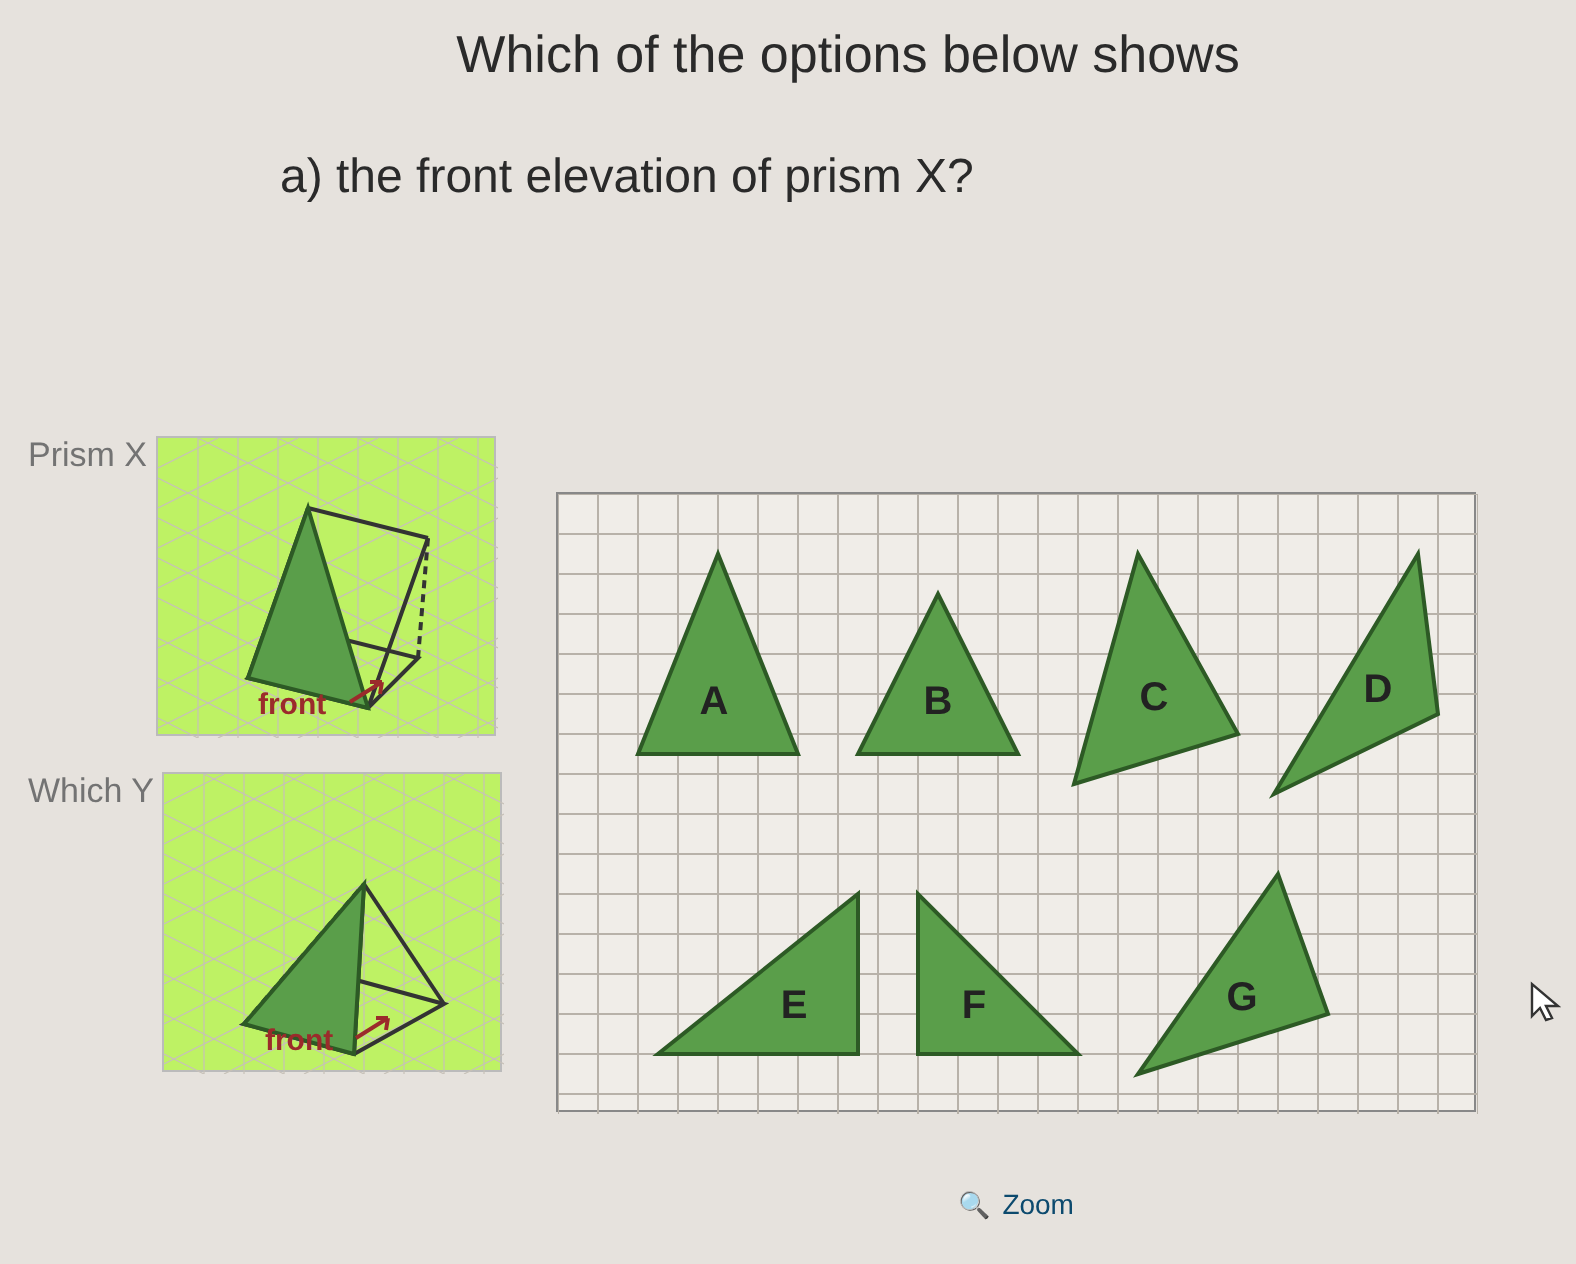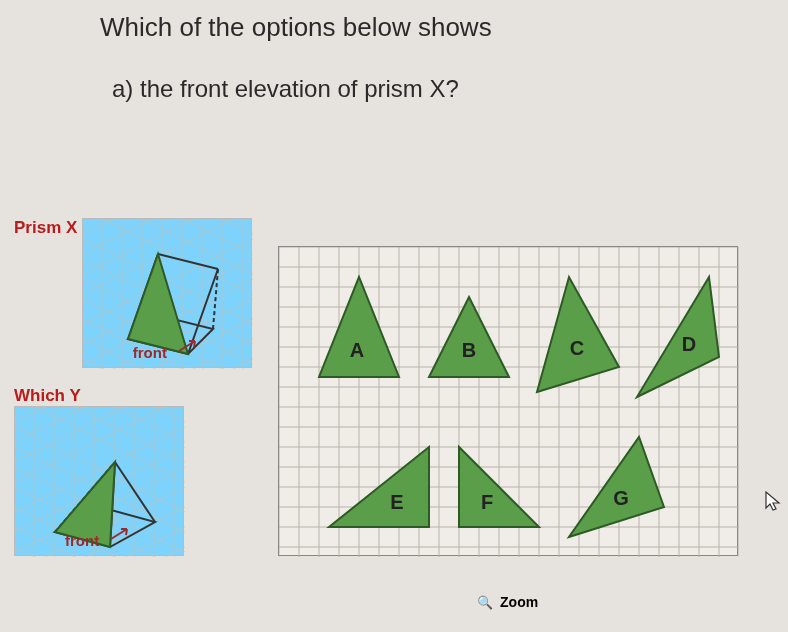--- a/index.html
+++ b/index.html
@@ -6,35 +6,35 @@
   body {
     width: 788px;
     height: 632px;
     background: #e6e2dd;
     font-family: Arial, sans-serif;
     color: #2a2a2a;
     position: relative;
     overflow: hidden;
   }
   .question-area { padding: 12px 40px 0 100px; }
-  .question-title { font-size: 26px; margin-bottom: 28px; }
-  .subq { font-size: 24px; margin-left: 12px; line-height: 1.5; }
+  .question-title { font-size: 26px; margin-bottom: 28px; text-align: center; }
+  .subq { font-size: 24px; margin-left: 40px; line-height: 1.5; }
   .prisms-col {
     position: absolute;
     left: 14px;
     top: 218px;
     width: 240px;
   }
   .prism-block { margin-bottom: 18px; }
-  .prism-label { font-size: 17px; font-weight: bold; color: #b91c1c; display: inline-block; vertical-align: top; }
+  .prism-label { font-size: 17px; font-weight: normal; color: #737373; display: inline-block; vertical-align: top; }
   .iso-box {
     display: inline-block;
     width: 170px;
     height: 150px;
-    background: #7dd3fc;
+    background: #bef264;
     border: 1px solid #bbb;
     position: relative;
     vertical-align: top;
   }
   .front-label {
     position: absolute;
     left: 50px;
     bottom: 6px;
     font-size: 15px;
     font-weight: bold;
@@ -55,22 +55,22 @@
     background: #f0ede8;
     border: 1px solid #888;
   }
   .zoom-bar {
     position: absolute;
     left: 278px;
     top: 594px;
     width: 460px;
     text-align: center;
     font-size: 14px;
-    color: #000000;
-    font-weight: bold;
+    color: #0c4a6e;
+    font-weight: normal;
   }
   .zoom-icon { margin-right: 6px; font-size: 13px; }
   .cursor-icon {
     position: absolute;
     right: 6px;
     top: 490px;
     font-size: 18px;
     color: #333;
   }
 </style>

